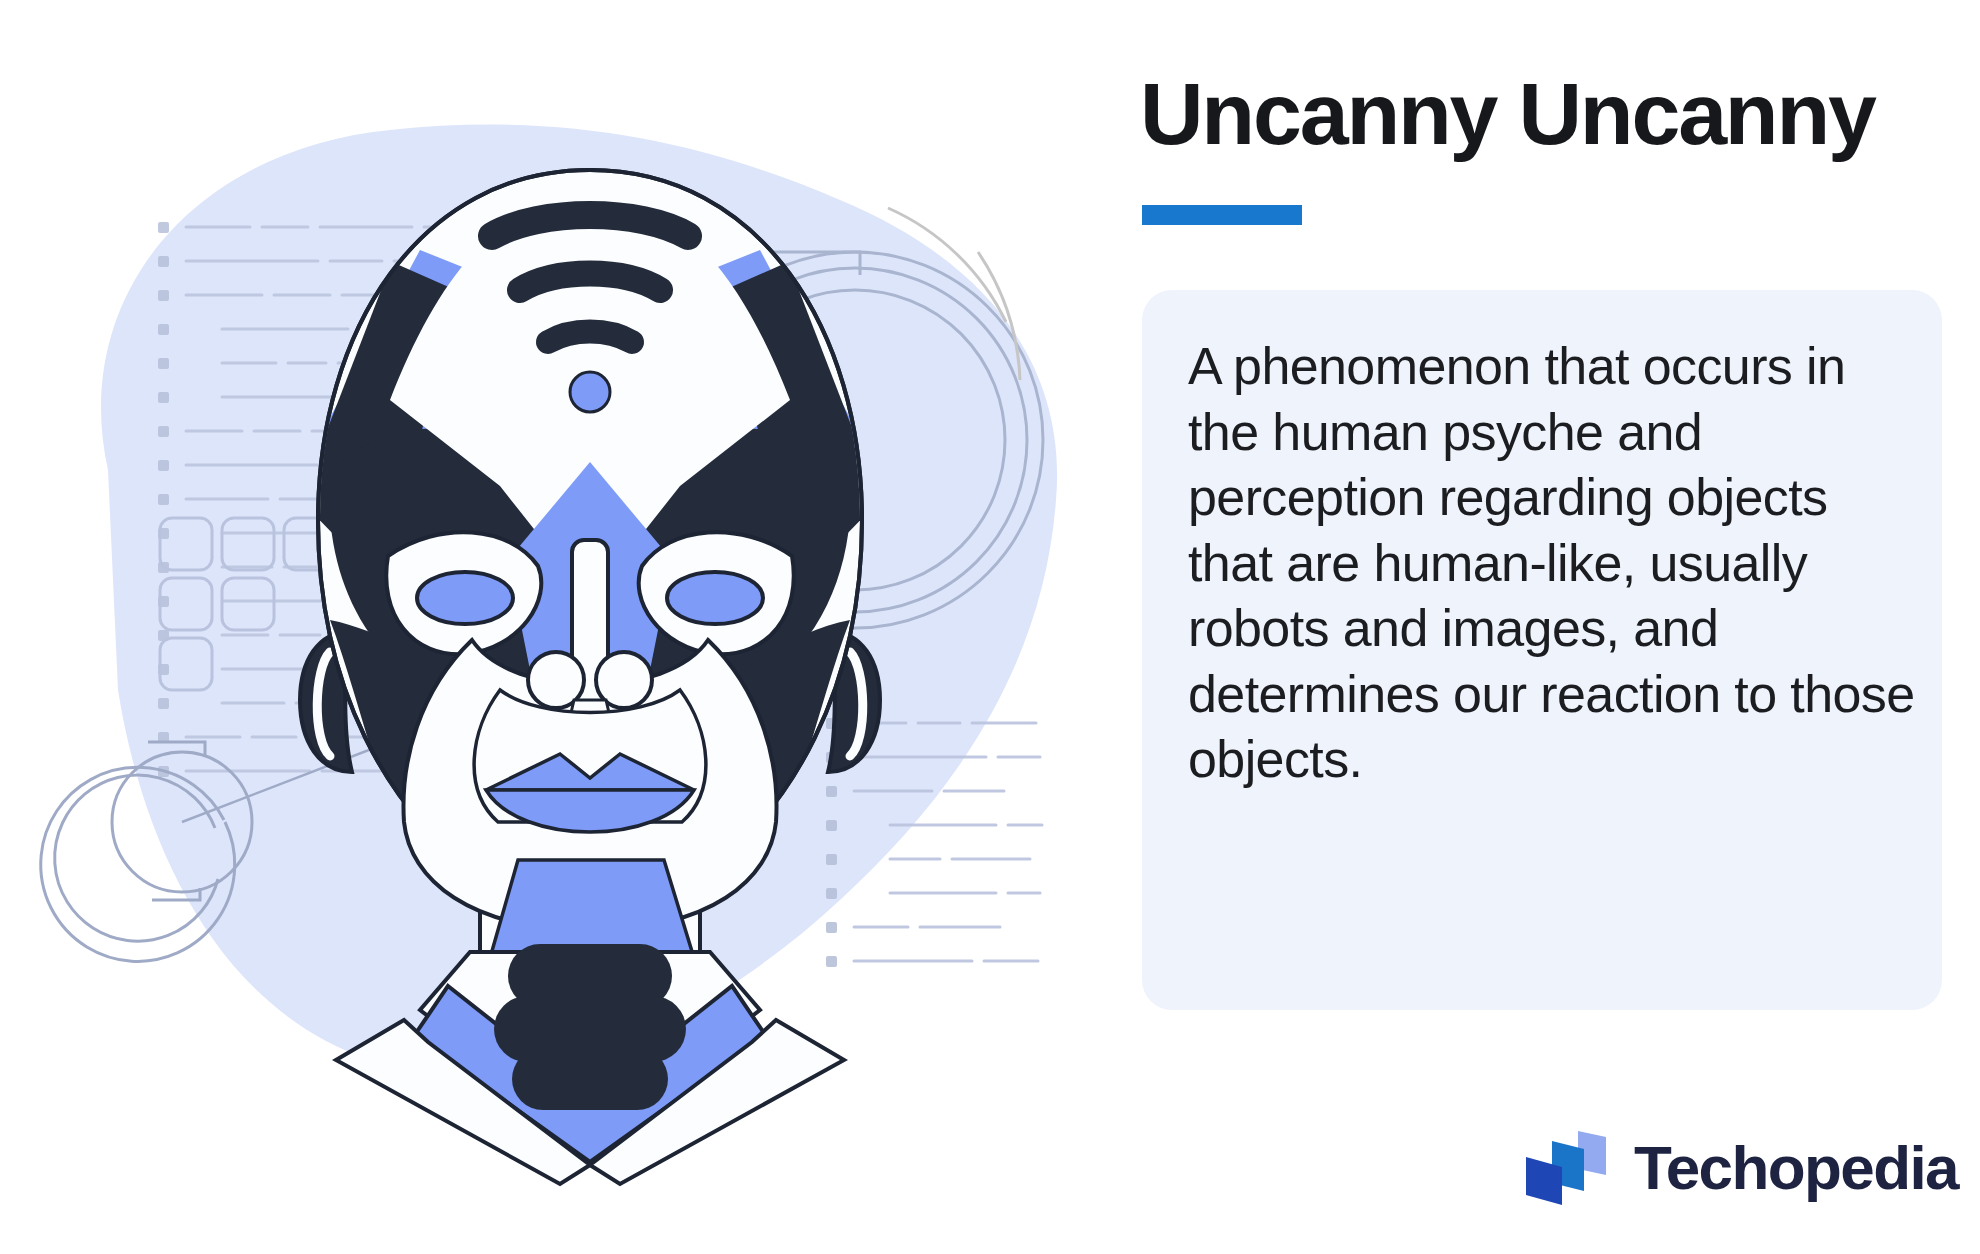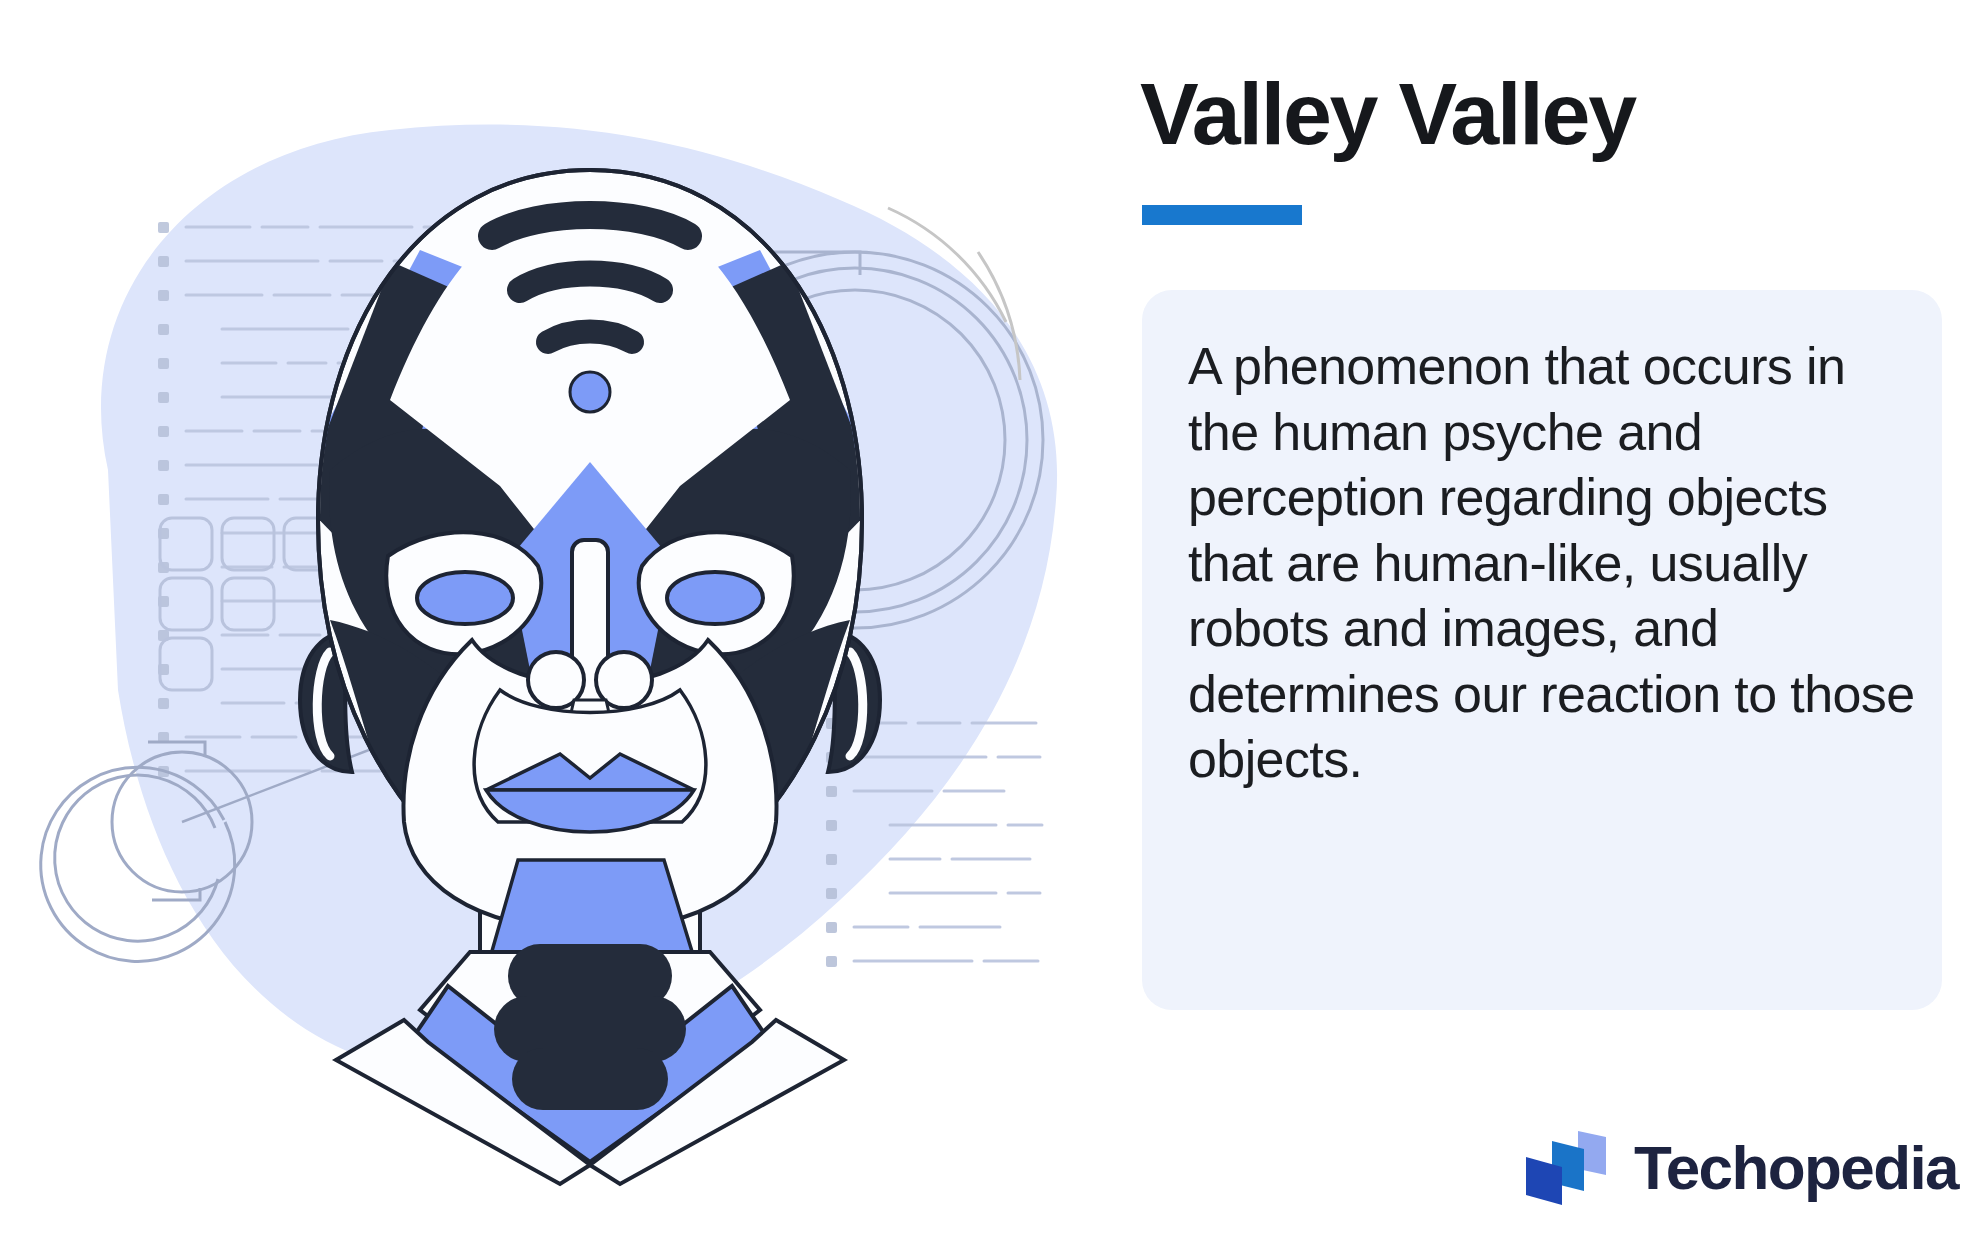--- a/index.html
+++ b/index.html
@@ -377,21 +377,21 @@
           <rect x="494" y="996" width="192" height="66" rx="33"></rect>
           <rect x="512" y="1048" width="156" height="62" rx="31"></rect>
         </g>
       </g>
 
     </svg>
   </div>
 
   <div id="content">
 
-    <h1 id="title">Valley Valley</h1>
+    <h1 id="title">Uncanny Uncanny</h1>
 
     <div id="title-rule"></div>
 
     <div id="def-card">
       <p id="def-text">A phenomenon that occurs in the human psyche and perception regarding objects that are human-like, usually robots and images, and determines our reaction to those objects.</p>
     </div>
 
     <div id="brand">
       <svg id="brand-mark" viewBox="0 0 92 78" xmlns="http://www.w3.org/2000/svg">
         <path d="M 56,2 L 84,8 L 84,46 L 56,40 Z" fill="#93a9f0"></path>

